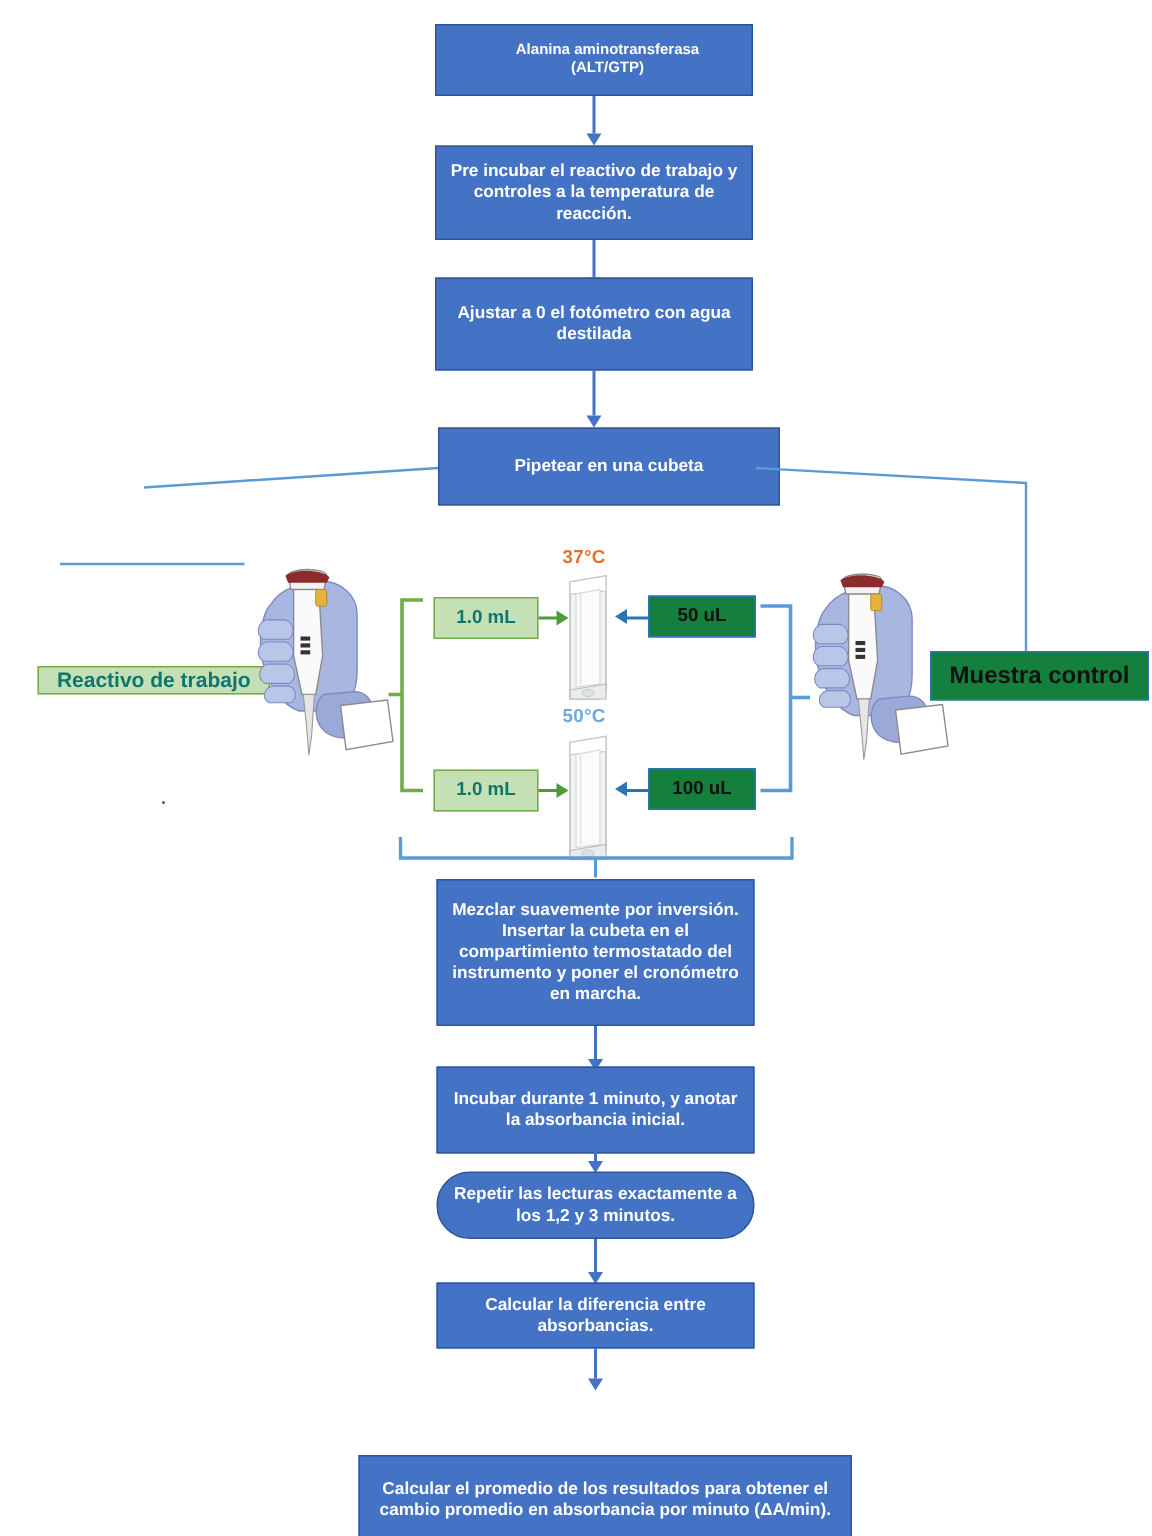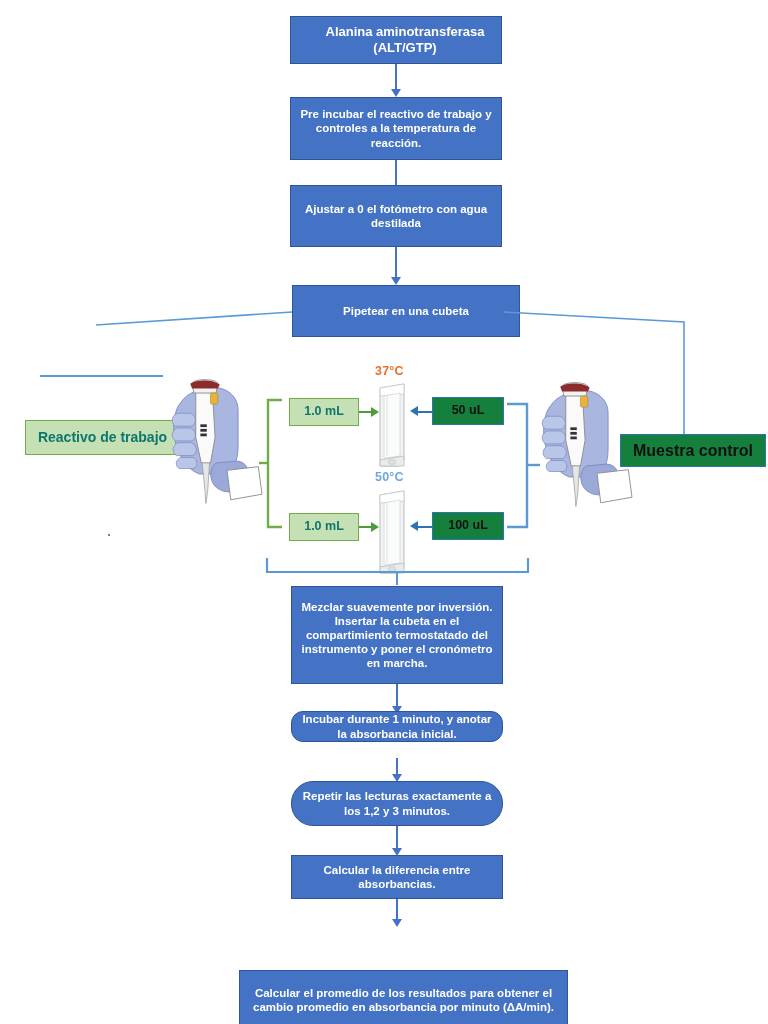--- a/index.html
+++ b/index.html
@@ -20,21 +20,21 @@
     font-weight:bold;
     line-height:1.22;
   }
   .blue{
     background:#4472C4;
     border:1px solid #2F5597;
     color:#ffffff;
     font-size:11.5px;
     padding:3px 6px;
   }
-  .blue.title{font-size:13px;padding-left:24px;}
+  .blue.title{font-size:10px;padding-left:24px;}
   .green{
     background:#C5E0B4;
     border:1.5px solid #70AD47;
     color:#0f766e;
     font-size:12.5px;
   }
   .green.wide{font-size:14px;}
   .lightblue{
     background:#15803d;
     border:1.5px solid #2E74B5;
@@ -106,21 +106,21 @@
 
   <svg class="ov" viewBox="0 0 768 1024">
 
     <polyline points="292,312 96,325" fill="none" stroke="#5B9BD5" stroke-width="1.6"></polyline>
 
     <polyline points="40,376 163,376" fill="none" stroke="#5B9BD5" stroke-width="1.8"></polyline>
 
     <polyline points="504,312 684,322 684,434" fill="none" stroke="#5B9BD5" stroke-width="1.6"></polyline>
   </svg>
 
-  <div class="node green wide" style="left:25px;top:420px;width:155px;height:35px;">Reactivo de trabajo</div>
+  <div class="node green wide" style="left:25px;top:444px;width:155px;height:19px;">Reactivo de trabajo</div>
 
   <svg class="ov" viewBox="0 0 768 1024">
     <g transform="translate(170,382) scale(0.92)">
 
       <path d="M12,22 C4,30 2,52 6,66 C10,82 20,96 32,100 L58,100 C70,96 74,84 74,70 L74,30
                C74,16 62,6 48,6 C34,6 18,12 12,22 Z" fill="#A8B6E0" stroke="#7C8AC4" stroke-width="1"></path>
 
       <path d="M8,34 C2,36 0,44 6,48 L24,48 C30,44 28,36 22,34 Z" fill="#BAC6E8" stroke="#7C8AC4" stroke-width=".8"></path>
       <path d="M8,50 C2,52 0,60 6,64 L24,64 C30,60 28,52 22,50 Z" fill="#BAC6E8" stroke="#7C8AC4" stroke-width=".8"></path>
       <path d="M9,66 C3,68 1,76 7,80 L25,80 C31,76 29,68 23,66 Z" fill="#BAC6E8" stroke="#7C8AC4" stroke-width=".8"></path>
@@ -223,21 +223,21 @@
   <svg class="ov" viewBox="0 0 768 1024">
     <polyline points="267,558 267,572 528,572 528,558" fill="none" stroke="#5B9BD5" stroke-width="2.2"></polyline>
     <line x1="397" y1="572" x2="397" y2="585" stroke="#5B9BD5" stroke-width="2"></line>
   </svg>
 
   <div class="node blue" style="left:291px;top:586px;width:212px;height:98px;">Mezclar suavemente por inversión. Insertar la cubeta en el compartimiento termostatado del instrumento y poner el cronómetro en marcha.</div>
 
   <div class="vline" style="left:396px;top:684px;height:22px;"></div>
   <div class="arrow-down" style="left:391.5px;top:706px;"></div>
 
-  <div class="node blue" style="left:291px;top:711px;width:212px;height:31px;border-radius:12px;">Incubar durante 1 minuto, y anotar la absorbancia inicial.</div>
+  <div class="node blue" style="left:291px;top:711px;width:212px;height:58px;">Incubar durante 1 minuto, y anotar la absorbancia inicial.</div>
 
   <div class="vline" style="left:396px;top:758px;height:16px;"></div>
   <div class="arrow-down" style="left:391.5px;top:774px;"></div>
 
   <div class="node blue" style="left:291px;top:781px;width:212px;height:45px;border-radius:22px;">Repetir las lecturas exactamente a los 1,2 y 3 minutos.</div>
 
   <div class="vline" style="left:396px;top:826px;height:22px;"></div>
   <div class="arrow-down" style="left:391.5px;top:848px;"></div>
 
   <div class="node blue" style="left:291px;top:855px;width:212px;height:44px;">Calcular la diferencia entre absorbancias.</div>

